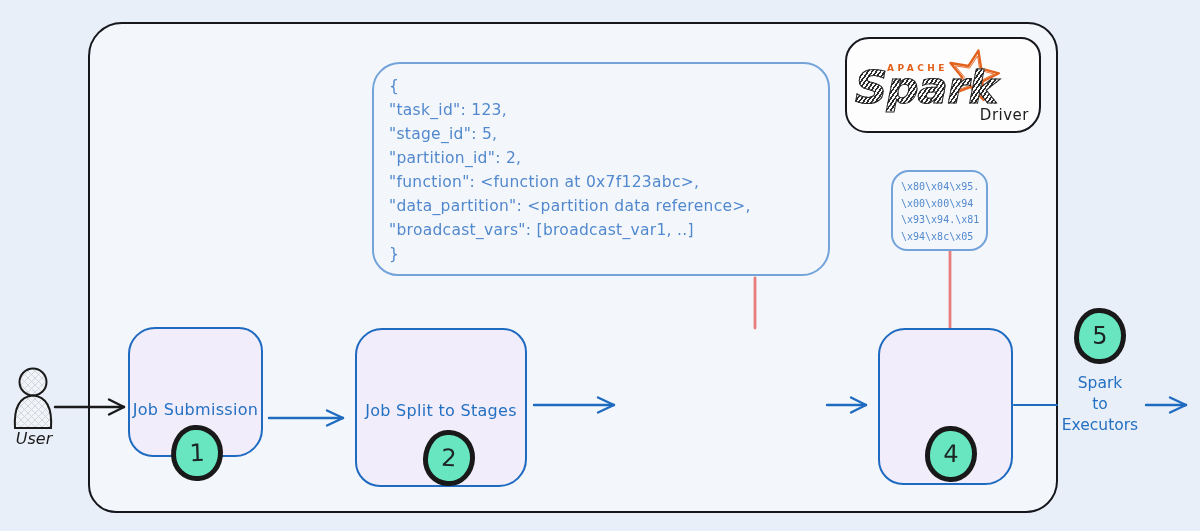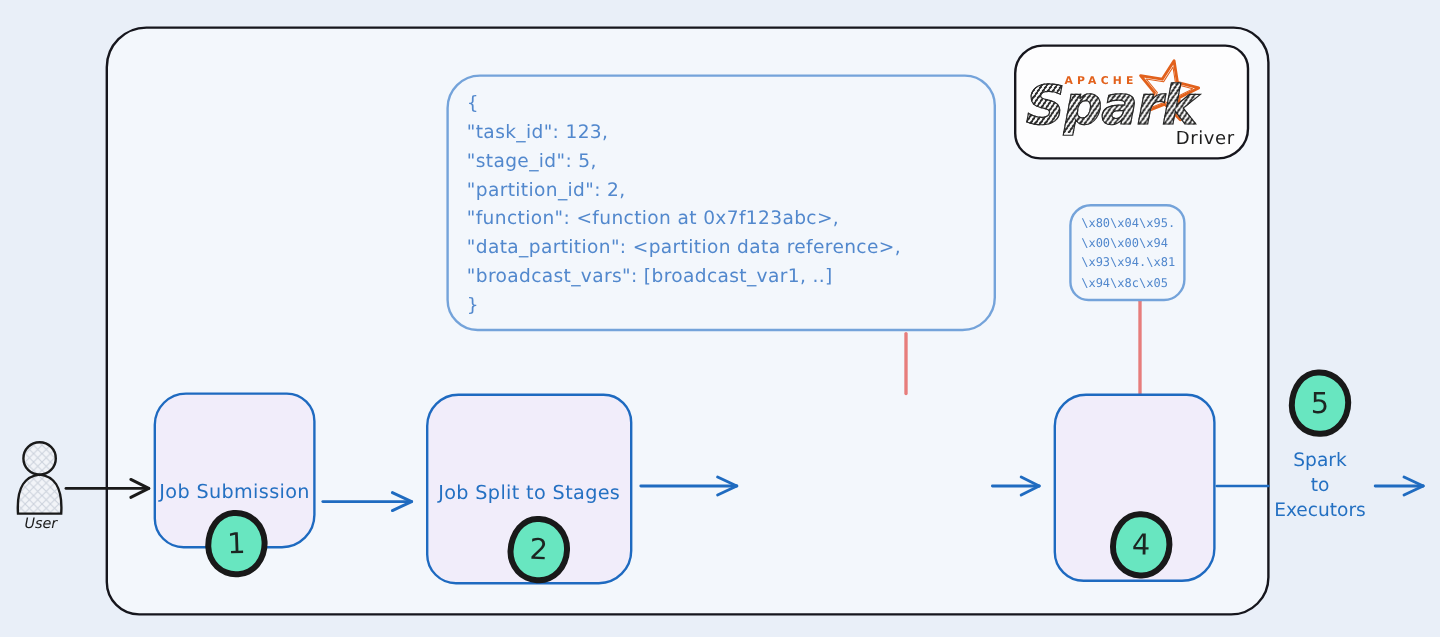--- a/index.html
+++ b/index.html
@@ -68,21 +68,21 @@
   }
   
   .out-badge{position:absolute;left:1074px;top:308px;}
   .send-label{
     position:absolute;left:1056px;top:373px;width:88px;text-align:center;
     color:#2470c2;font-size:15.5px;line-height:21px;
   }
   
   .user-label{
     position:absolute;left:10px;top:429px;width:48px;text-align:center;
-    color:#1b1b1b;font-size:12px;font-style:italic;
+    color:#1b1b1b;font-size:16px;font-style:italic;
   }
   
   .overlay{position:absolute;left:0;top:0;width:1200px;height:531px;pointer-events:none;}
 </style>
 </head>
 <body>
 
 <div id="canvas">
 
   <div class="driver-boundary"></div>

